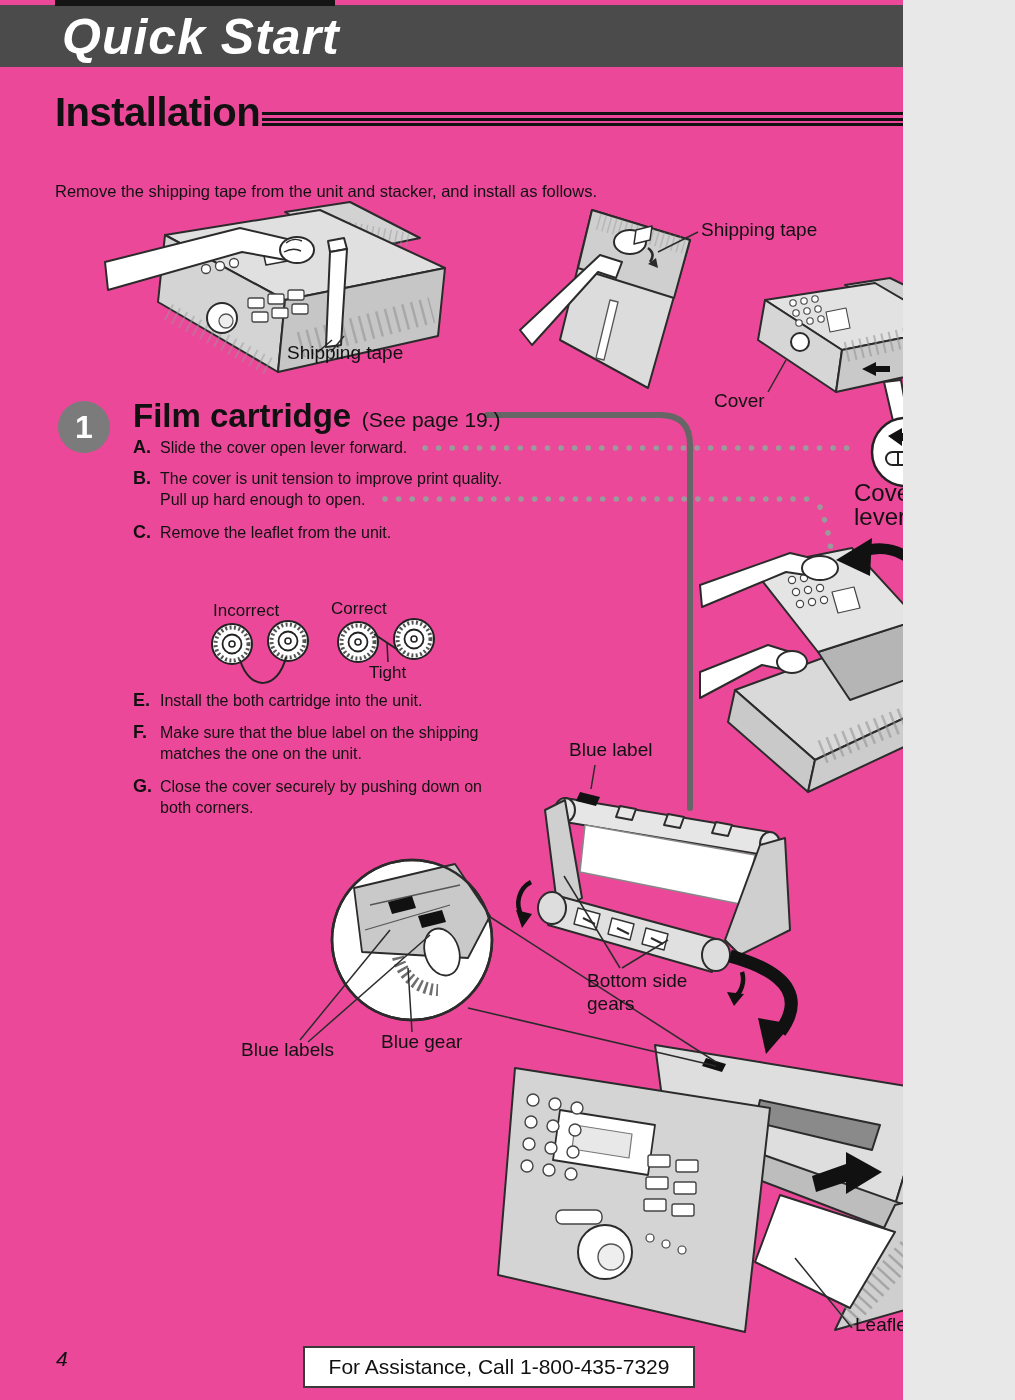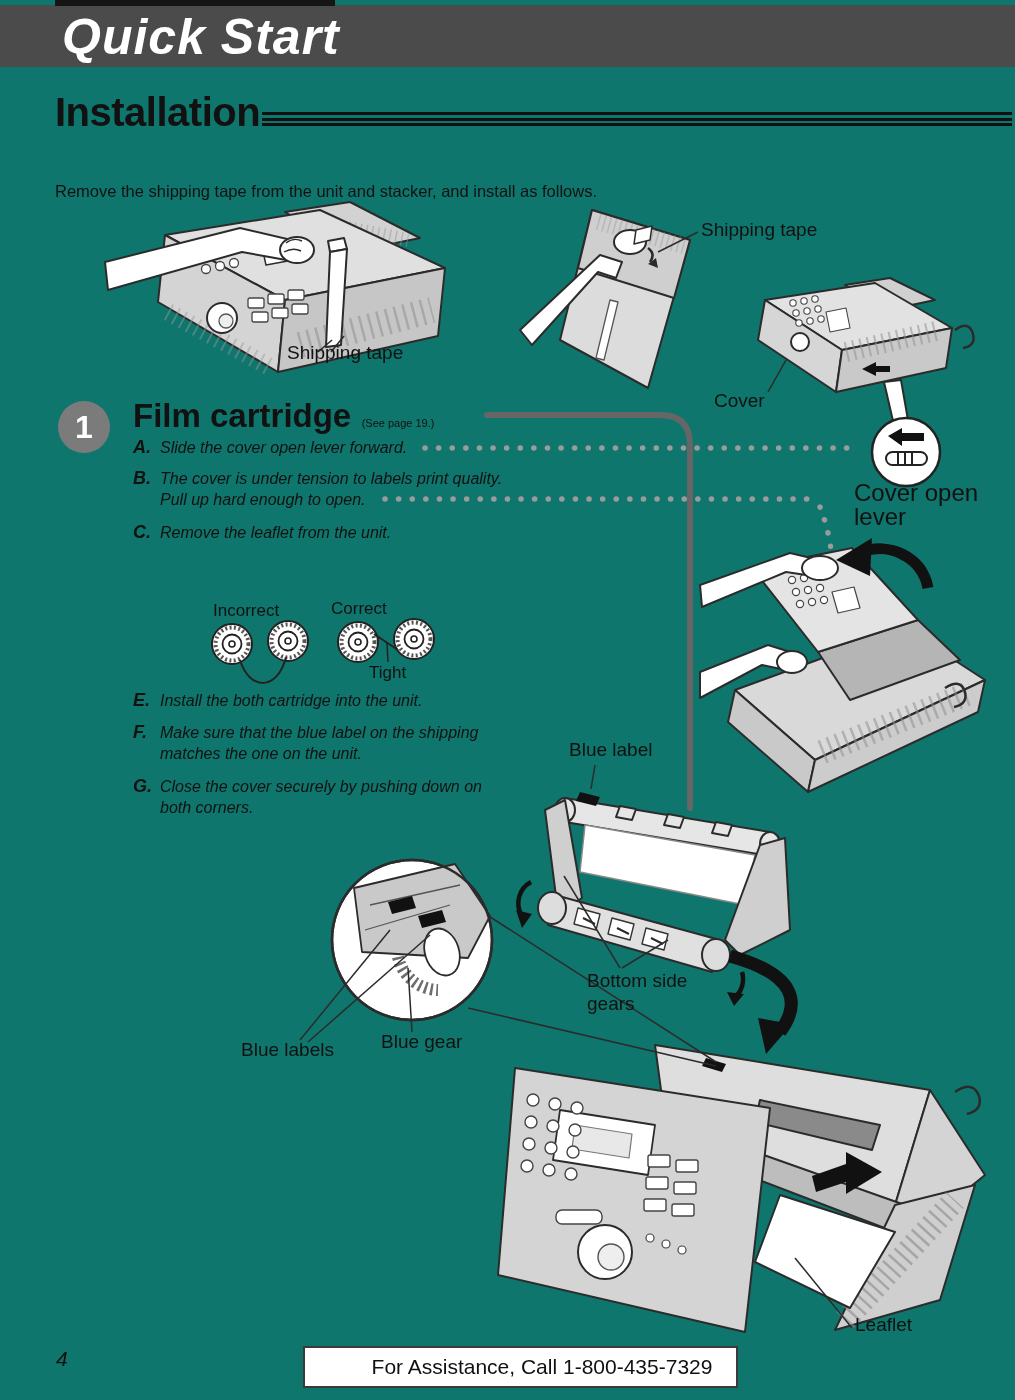--- a/index.html
+++ b/index.html
@@ -1,44 +1,44 @@
 <!DOCTYPE html>
 <html><head>
 <meta charset="utf-8">
 <style>
   html,body{margin:0;padding:0;background:#e8e8e8;}
-  .page{position:relative;width:1015px;height:1400px;background:#0f766e;overflow:hidden;
+  .page{position:relative;width:903px;height:1400px;background:#ec4899;overflow:hidden;
         font-family:"Liberation Sans", sans-serif;color:#111;}
   
   .banner{position:absolute;left:0;top:5px;width:1015px;height:62px;background:#4b4b4b;}
   .banner-strip{position:absolute;left:55px;top:0;width:280px;height:6px;background:#151515;}
   .banner-title{position:absolute;left:62px;top:8px;font-size:50px;font-weight:bold;font-style:italic;
         color:#ffffff;letter-spacing:1px;}
   
   .section-title{position:absolute;left:55px;top:90px;font-size:40px;font-weight:bold;letter-spacing:-0.5px;}
   .triple-rule{position:absolute;left:262px;top:112px;width:750px;}
   .triple-rule i{display:block;height:3px;background:#111;margin-bottom:2.5px;}
   .intro{position:absolute;left:55px;top:165px;font-size:16.5px;}
   
   .badge{position:absolute;left:58px;top:401px;width:52px;height:52px;border-radius:50%;
         background:#7b7b7b;text-align:center;line-height:52px;font-size:32px;font-weight:bold;color:#fff;}
   .step-title{position:absolute;left:133px;top:397px;white-space:nowrap;}
   .st-main{font-size:33px;font-weight:bold;}
-  .st-ref{font-size:11px;margin-left:6px;}
-  
-  .substep{position:absolute;left:133px;font-size:16px;line-height:21px;white-space:nowrap;font-style:italic;}
+  .st-ref{font-size:21px;margin-left:6px;}
+  
+  .substep{position:absolute;left:133px;font-size:16px;line-height:21px;white-space:nowrap;}
   .ltr{font-weight:bold;font-size:18px;display:inline-block;width:27px;}
   .cont{margin-left:27px;}
   
   .dlabel{position:absolute;font-size:19px;white-space:nowrap;}
   .dlabel.small{font-size:17px;text-align:right;}
   .dlabel.bold{font-weight:normal;font-size:24px;white-space:normal;line-height:24px;}
   
   .footer-box{position:absolute;left:303px;top:1346px;width:388px;height:38px;border:2px solid #3a3a3a;
-        text-align:center;line-height:38px;font-size:21px;background:#fff;padding-left:43px;}
+        text-align:center;line-height:38px;font-size:21px;background:#fff;}
   .page-num{position:absolute;left:56px;top:1347px;font-size:21px;font-style:italic;}
   svg.overlay{position:absolute;left:0;top:0;}
 </style>
 </head>
 <body>
 
 <div class="page">
 
   <svg class="overlay" width="1015" height="1400" viewBox="0 0 1015 1400">
 
@@ -303,21 +303,21 @@
   </div>
   <div class="step-title">
     <span class="st-main">Film cartridge</span>
     <span class="st-ref">(See page 19.)</span>
   </div>
 
   <div class="substep" style="top:437px">
     <span class="ltr">A.</span><span class="stx">Slide the cover open lever forward.</span>
   </div>
   <div class="substep" style="top:468px">
-    <span class="ltr">B.</span><span class="stx">The cover is under tension to labels print quality.</span>
+    <span class="ltr">B.</span><span class="stx">The cover is unit tension to improve print quality.</span>
     <div class="cont">Pull up hard enough to open.</div>
   </div>
   <div class="substep" style="top:522px">
     <span class="ltr">C.</span><span class="stx">Remove the leaflet from the unit.</span>
   </div>
   <div class="substep" style="top:690px">
     <span class="ltr">E.</span><span class="stx">Install the both cartridge into the unit.</span>
   </div>
   <div class="substep" style="top:722px">
     <span class="ltr">F.</span><span class="stx">Make sure that the blue label on the shipping</span>

